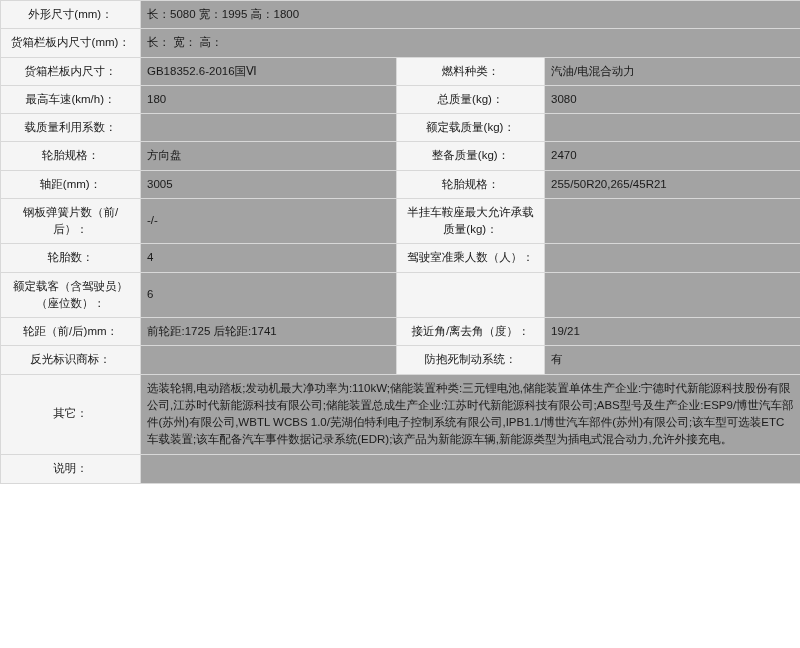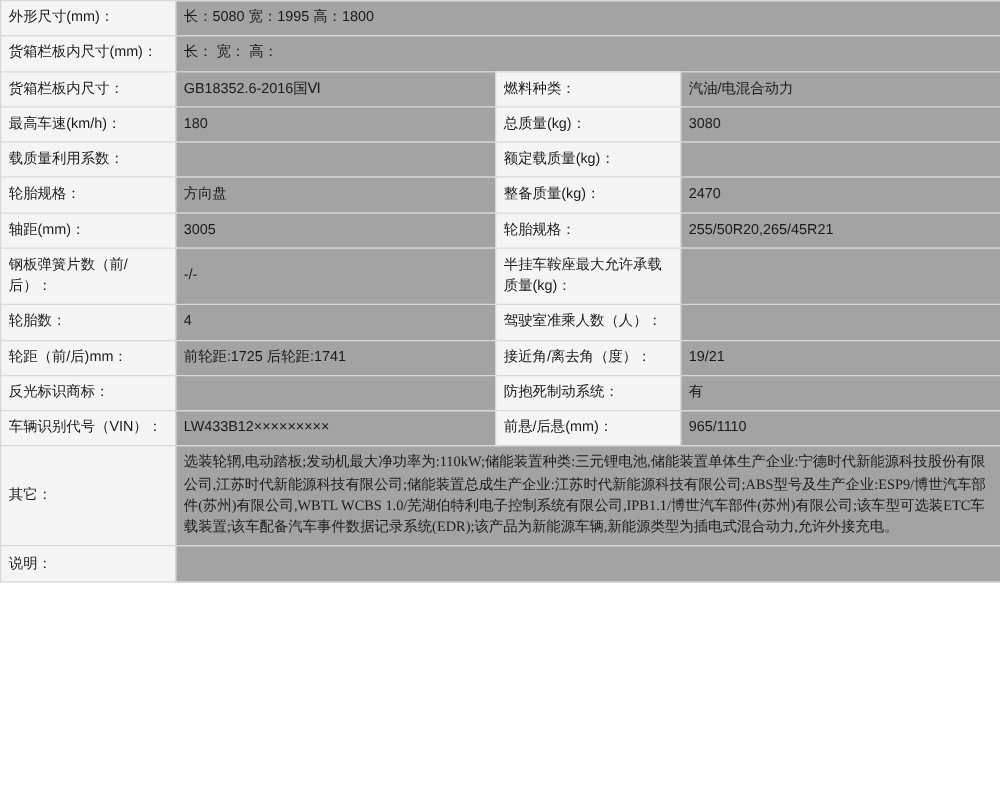--- a/index.html
+++ b/index.html
@@ -23,34 +23,34 @@
   table.spec td {
     border: 1px solid #d8d8d8;
     padding: 5px 6px;
     vertical-align: middle;
     line-height: 1.5;
     word-break: break-all;
   }
   td.label {
     background: #f5f5f5;
     color: #1a1a1a;
+    text-align: center;
   }
   td.value {
     background: #a3a3a3;
     color: #1a1a1a;
   }
   col.c1 { width: 140px; }
   col.c2 { width: 256px; }
   col.c3 { width: 148px; }
   col.c4 { width: 256px; }
   .tall-18 { height: 18px; margin-top: 48px; }
   td.note {
     line-height: 1.65;
     font-size: 11.5px;
-    font-family: Liberation Serif, serif;
   }
   .vin-mask {
     letter-spacing: 0px;
   }
 </style>
 </head>
 <body>
 
 <table class="spec">
   <colgroup>
@@ -104,36 +104,36 @@
       <td class="label">半挂车鞍座最大允许承载质量(kg)：</td>
       <td class="value"></td>
     </tr>
     <tr>
       <td class="label">轮胎数：</td>
       <td class="value">4</td>
       <td class="label">驾驶室准乘人数（人）：</td>
       <td class="value"></td>
     </tr>
     <tr>
+      <td class="label">额定载客（含驾驶员）（座位数）：</td>
+      <td class="value">6</td>
+      <td class="label"></td>
+      <td class="value"></td>
+    </tr>
+    <tr>
       <td class="label">轮距（前/后)mm：</td>
       <td class="value">前轮距:1725 后轮距:1741</td>
       <td class="label">接近角/离去角（度）：</td>
       <td class="value">19/21</td>
     </tr>
     <tr>
       <td class="label">反光标识商标：</td>
       <td class="value"></td>
       <td class="label">防抱死制动系统：</td>
       <td class="value">有</td>
-    </tr>
-    <tr>
-      <td class="label">车辆识别代号（VIN）：</td>
-      <td class="value vin-mask">LW433B12×××××××××</td>
-      <td class="label">前悬/后悬(mm)：</td>
-      <td class="value">965/1110</td>
     </tr>
     <tr>
       <td class="label">其它：</td>
       <td class="value note" colspan="3">选装轮辋,电动踏板;发动机最大净功率为:110kW;储能装置种类:三元锂电池,储能装置单体生产企业:宁德时代新能源科技股份有限公司,江苏时代新能源科技有限公司;储能装置总成生产企业:江苏时代新能源科技有限公司;ABS型号及生产企业:ESP9/博世汽车部件(苏州)有限公司,WBTL WCBS 1.0/芜湖伯特利电子控制系统有限公司,IPB1.1/博世汽车部件(苏州)有限公司;该车型可选装ETC车载装置;该车配备汽车事件数据记录系统(EDR);该产品为新能源车辆,新能源类型为插电式混合动力,允许外接充电。</td>
     </tr>
     <tr>
       <td class="label tall-18">说明：</td>
       <td class="value" colspan="3"></td>
     </tr>
   </tbody>

